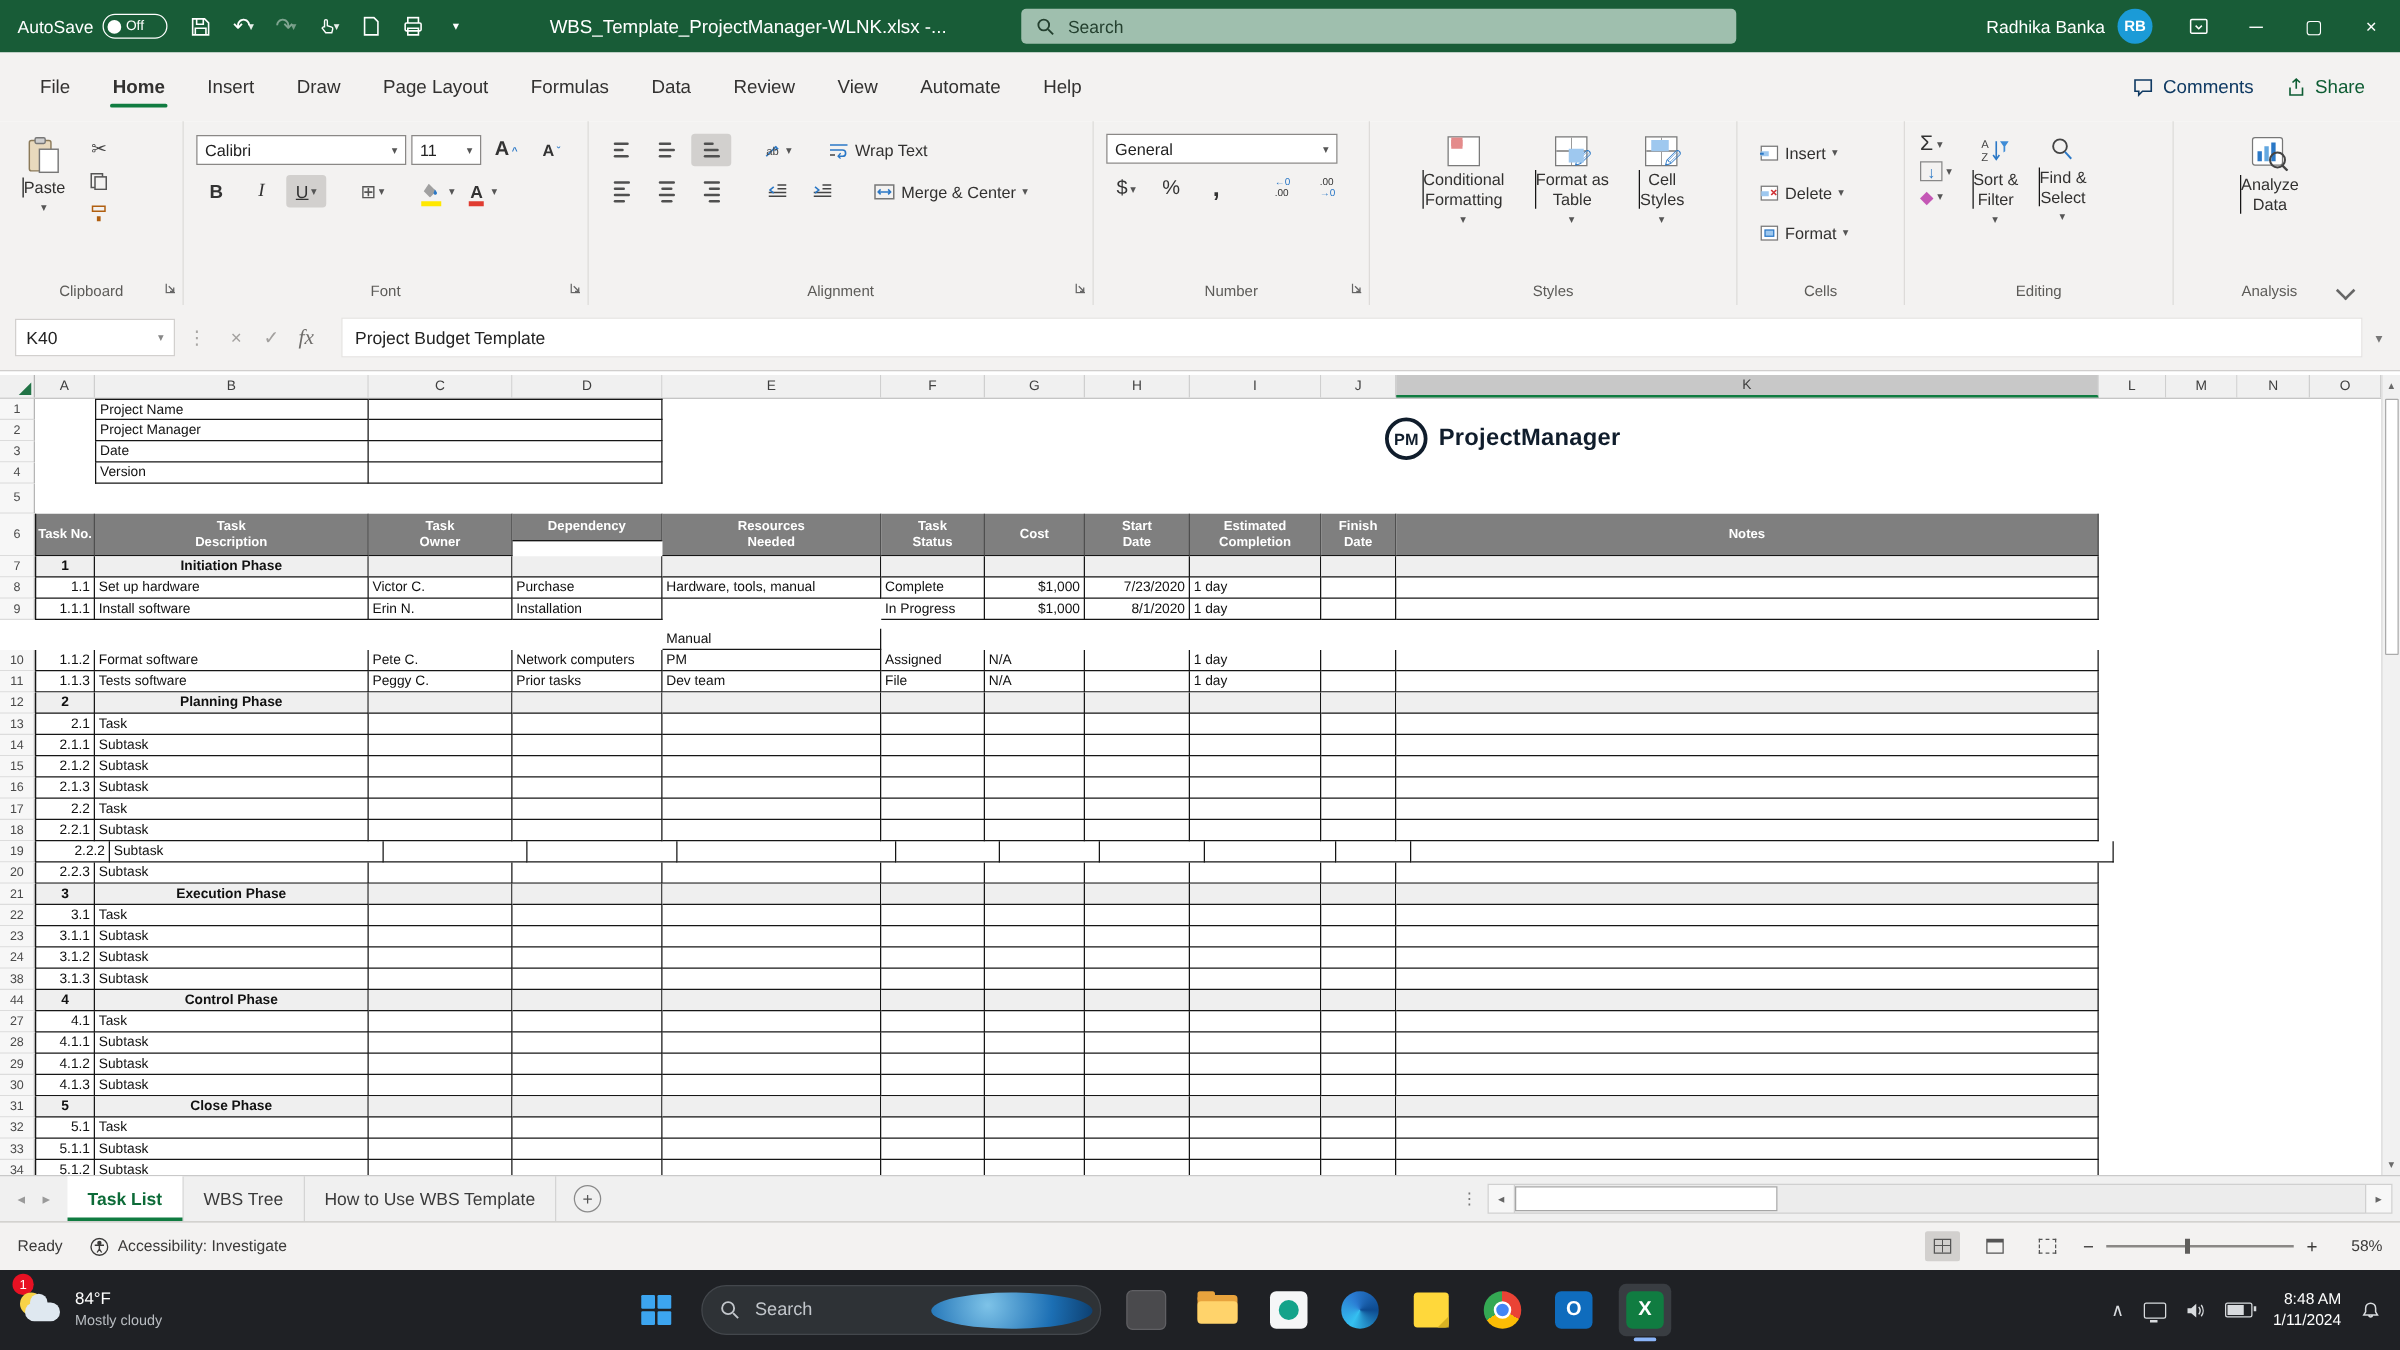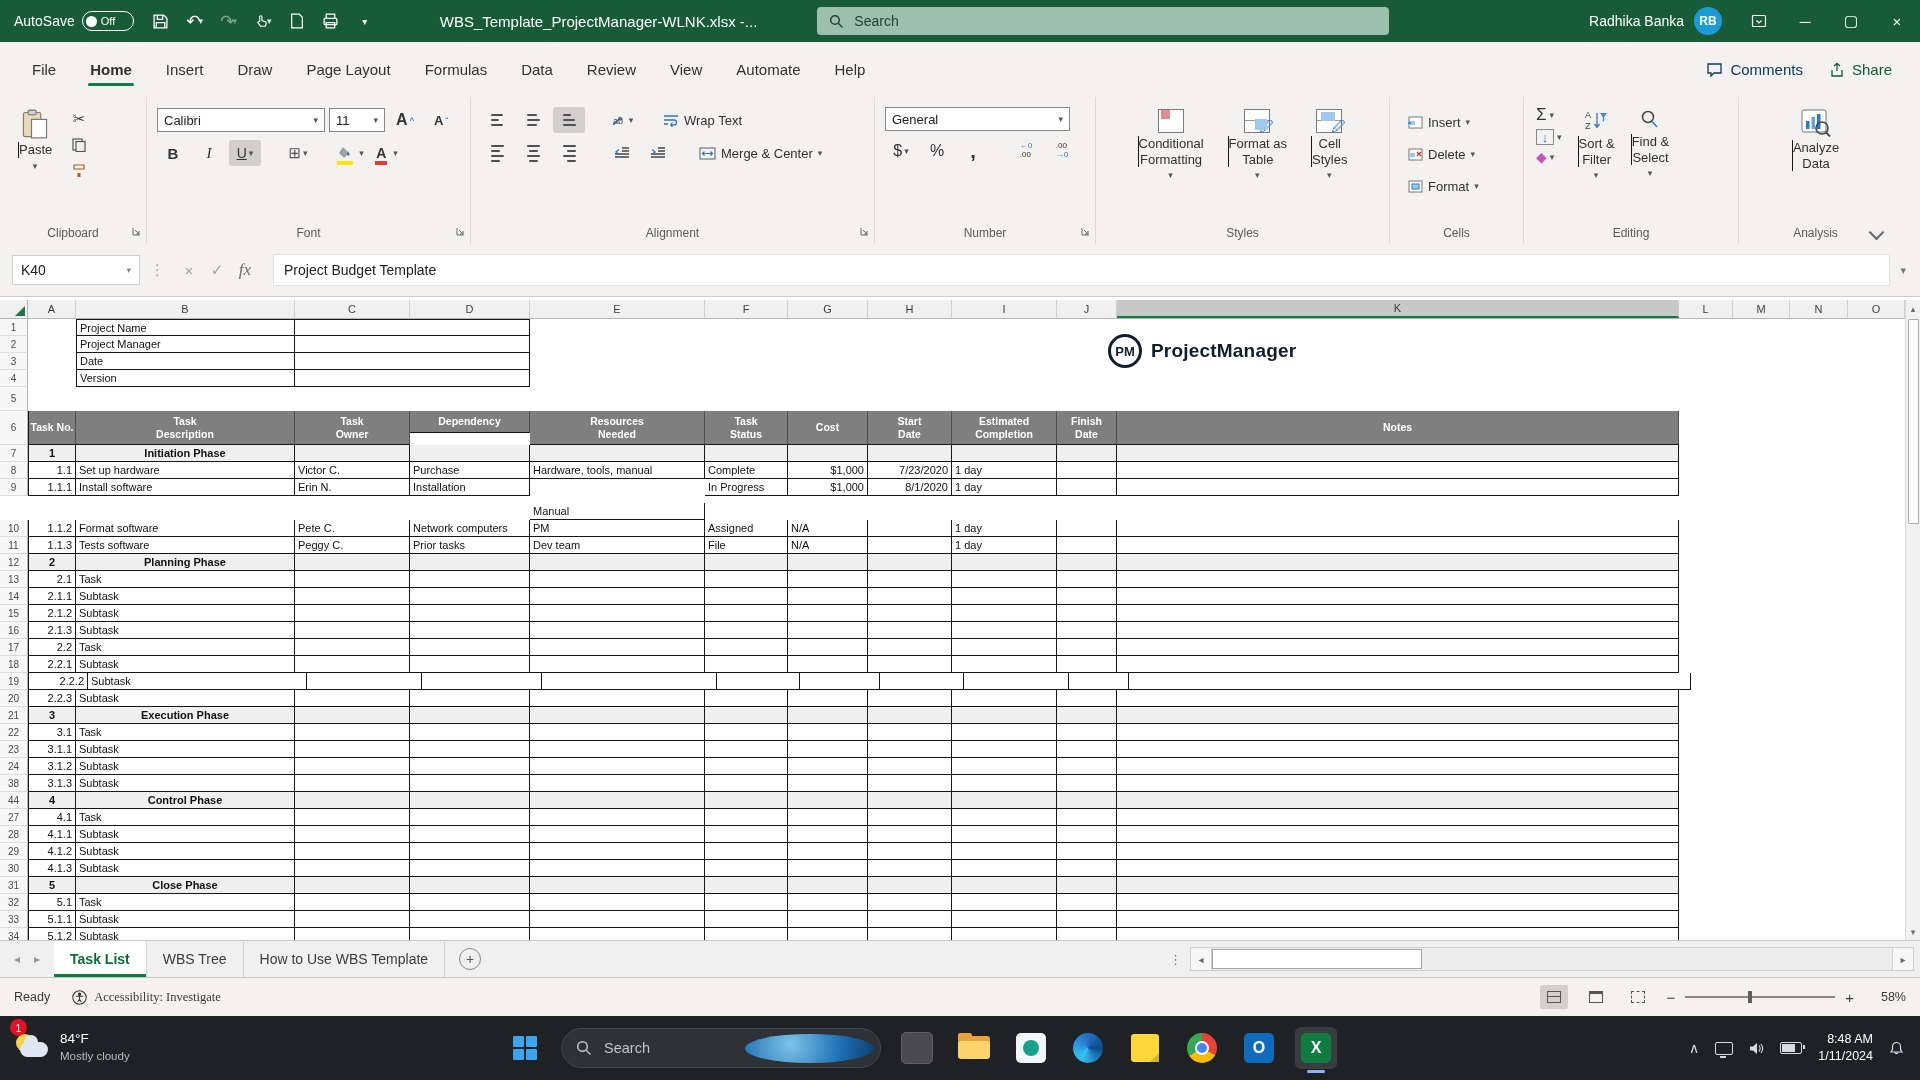--- a/index.html
+++ b/index.html
@@ -114,21 +114,21 @@
   .stab.active:after{content:"";position:absolute;left:0;right:0;bottom:0;height:3px;background:#107c41;}
   .addsheet{width:20px;height:20px;border:1px solid #8a8a8a;border-radius:50%;display:flex;align-items:center;justify-content:center;color:#555;font-size:14px;margin:auto 14px;}
   .tdots{margin:auto 6px auto auto;color:#777;font-size:13px;letter-spacing:2px;}
   .hscroll{display:flex;align-items:center;margin-right:6px;}
   .harrow{width:22px;height:24px;display:flex;align-items:center;justify-content:center;color:#666;font-size:10px;border:1px solid #d0d0d0;background:#f7f7f7;box-sizing:border-box;}
   .htrack{width:680px;height:24px;background:#ececec;border:1px solid #d0d0d0;border-left:none;border-right:none;position:relative;box-sizing:border-box;}
   .hthumb{position:absolute;left:0;top:1px;width:210px;height:20px;background:#fff;border:1px solid #a6a6a6;box-sizing:border-box;}
   
   .statusbar{position:absolute;left:0;top:977px;width:1920px;height:39px;background:#f3f2f1;border-top:1px solid #c8c6c4;display:flex;align-items:center;font-size:12.5px;color:#3b3a39;box-sizing:border-box;}
   .sleft{display:flex;align-items:center;gap:22px;margin-left:14px;}
-  .acc{display:flex;align-items:center;gap:7px;font-family:Liberation Serif, serif;}
+  .acc{display:flex;align-items:center;gap:7px;}
   .sright{margin-left:auto;display:flex;align-items:center;gap:14px;margin-right:14px;}
   .viewbtn{width:28px;height:24px;display:flex;align-items:center;justify-content:center;border-radius:2px;}
   .viewbtn.sel{background:#d2d0ce;}
   .vb1{width:14px;height:12px;border:1px solid #555;box-sizing:border-box;background:linear-gradient(to right,transparent 46%,#555 46%,#555 54%,transparent 54%),linear-gradient(to bottom,transparent 42%,#555 42%,#555 50%,transparent 50%);}
   .vb2{width:14px;height:12px;border:1px solid #555;box-sizing:border-box;border-top-width:3px;}
   .vb3{width:14px;height:12px;border:1px dashed #555;box-sizing:border-box;}
   .zoomer{display:flex;align-items:center;gap:10px;}
   .ztrack{width:150px;height:2px;background:#8a8886;position:relative;}
   .zthumb{position:absolute;left:42%;top:-5px;width:4px;height:12px;background:#5f5e5c;}
   .zpm{font-size:15px;color:#3b3a39;}

